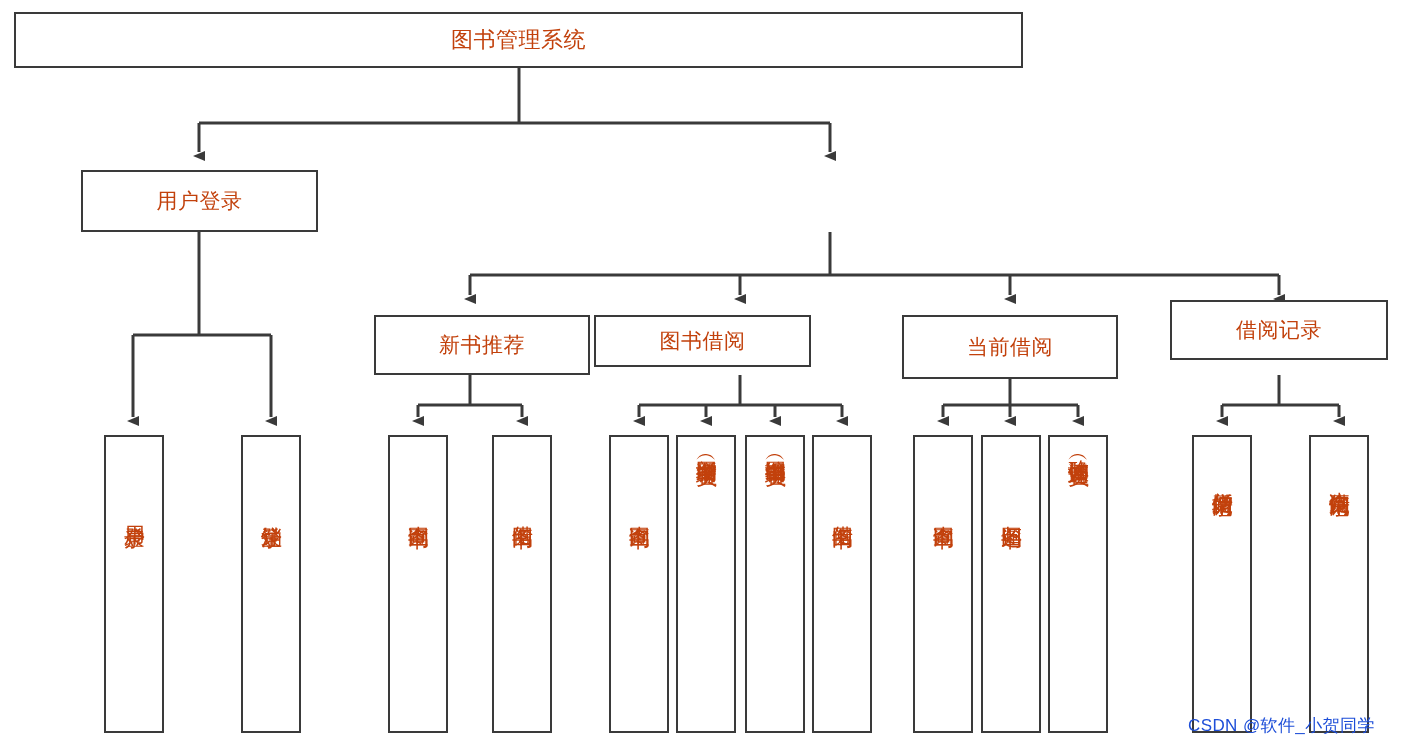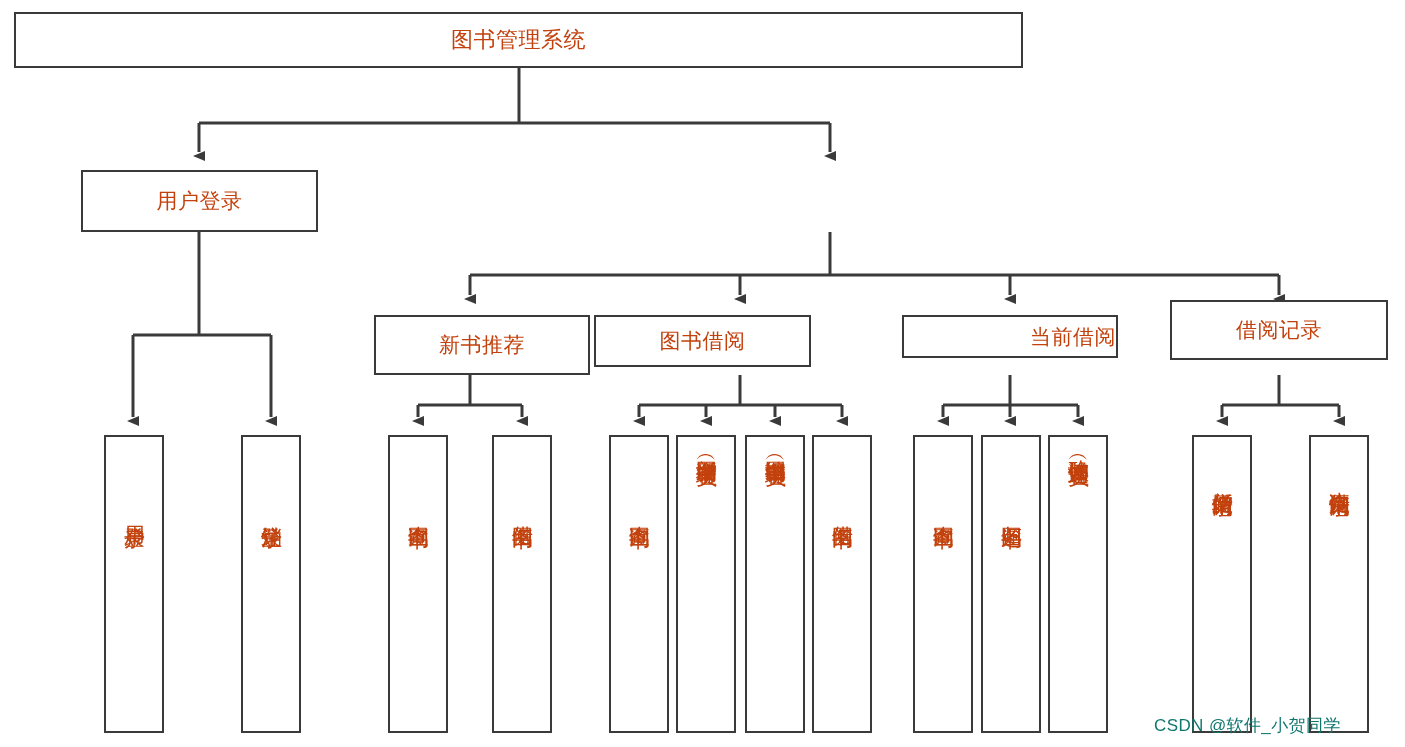--- a/index.html
+++ b/index.html
@@ -51,24 +51,24 @@
     line-height: 1.18;
     writing-mode: vertical-rl;
     text-orientation: upright;
     -webkit-text-orientation: upright;
     letter-spacing: 1px;
     white-space: nowrap;
     display: block;
   }
   .watermark {
     position: absolute;
-    left: 1154px;
+    left: 1188px;
     top: 714px;
     font-size: 17px;
-    color: #0f766e;
+    color: #1d4ed8;
     white-space: nowrap;
     letter-spacing: 0.4px;
   }
 </style>
 </head>
 <body>
 
 <div id="canvas">
 
   <svg id="edges" viewBox="0 0 1405 747">
@@ -131,21 +131,21 @@
   <div class="node node-h" style="left:81px; top:170px; width:237px; height:62px;">
     <span class="label">用户登录</span>
   </div>
 
   <div class="node node-h" style="left:362px; top:315px; width:216px; height:60px;margin-left:12px;">
     <span class="label">新书推荐</span>
   </div>
   <div class="node node-h" style="left:594px; top:315px; width:217px; height:52px;">
     <span class="label">图书借阅</span>
   </div>
-  <div class="node node-h" style="left:902px; top:315px; width:216px; height:43px;justify-content:flex-end;">
+  <div class="node node-h" style="left:902px; top:315px; width:216px; height:64px;">
     <span class="label">当前借阅</span>
   </div>
   <div class="node node-h" style="left:1170px; top:300px; width:218px; height:60px;">
     <span class="label">借阅记录</span>
   </div>
 
   <div class="node node-v" style="left:104px; top:435px; width:60px; height:298px; padding-top:72px;">
     <span class="label">用户登录</span>
   </div>
   <div class="node node-v" style="left:241px; top:435px; width:60px; height:298px; padding-top:72px;">

